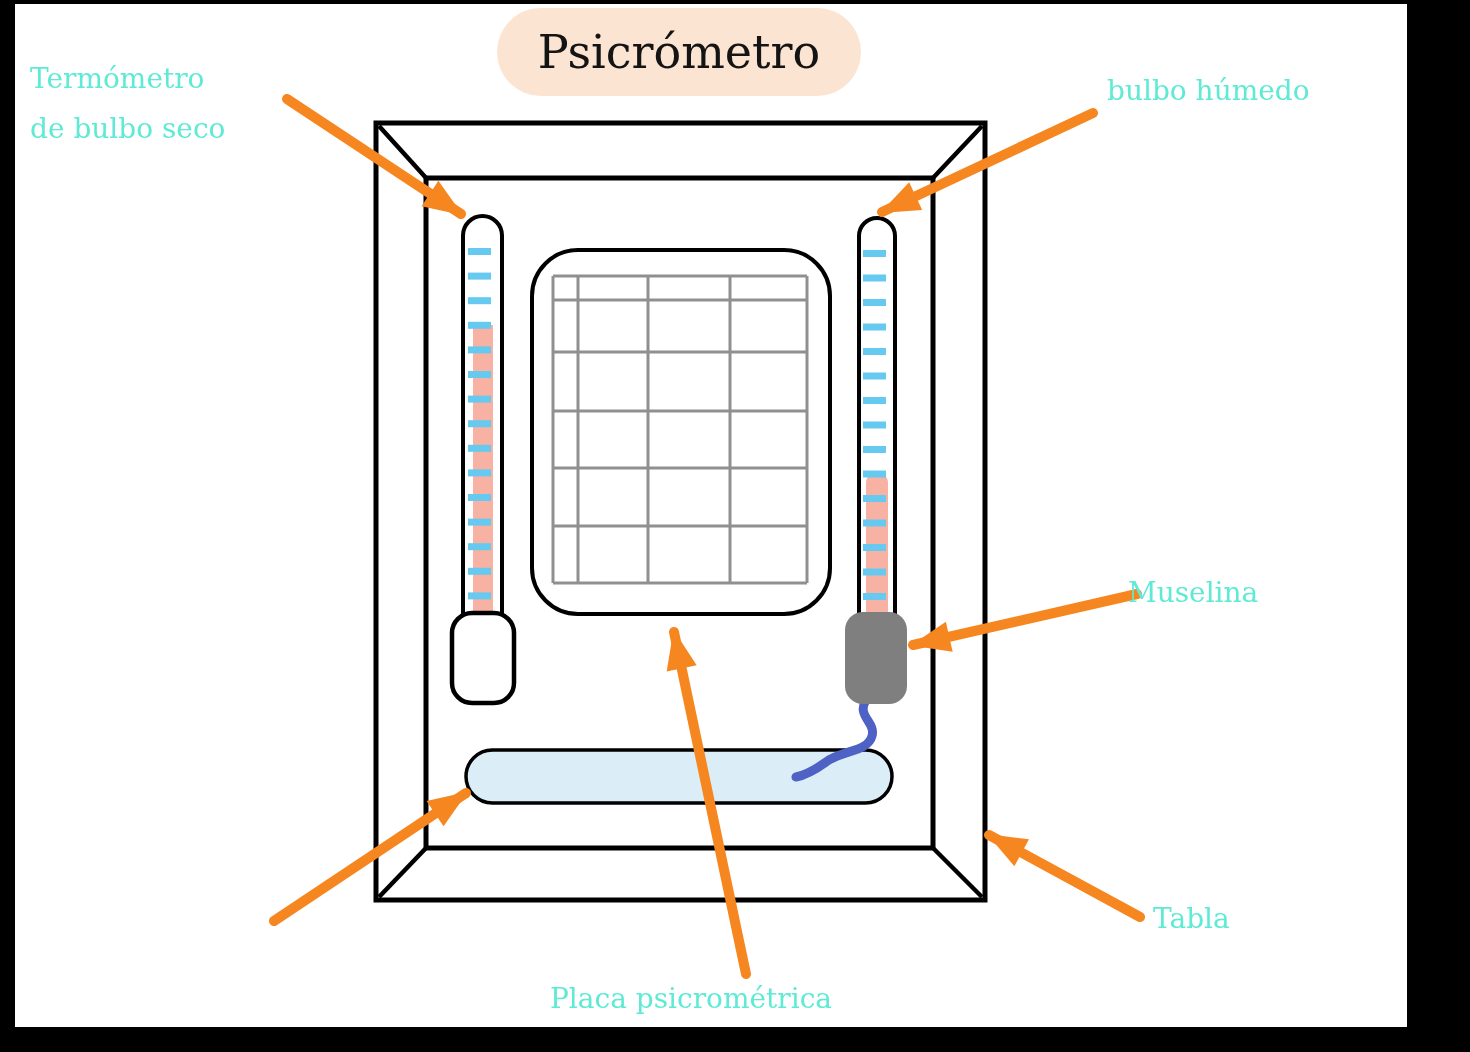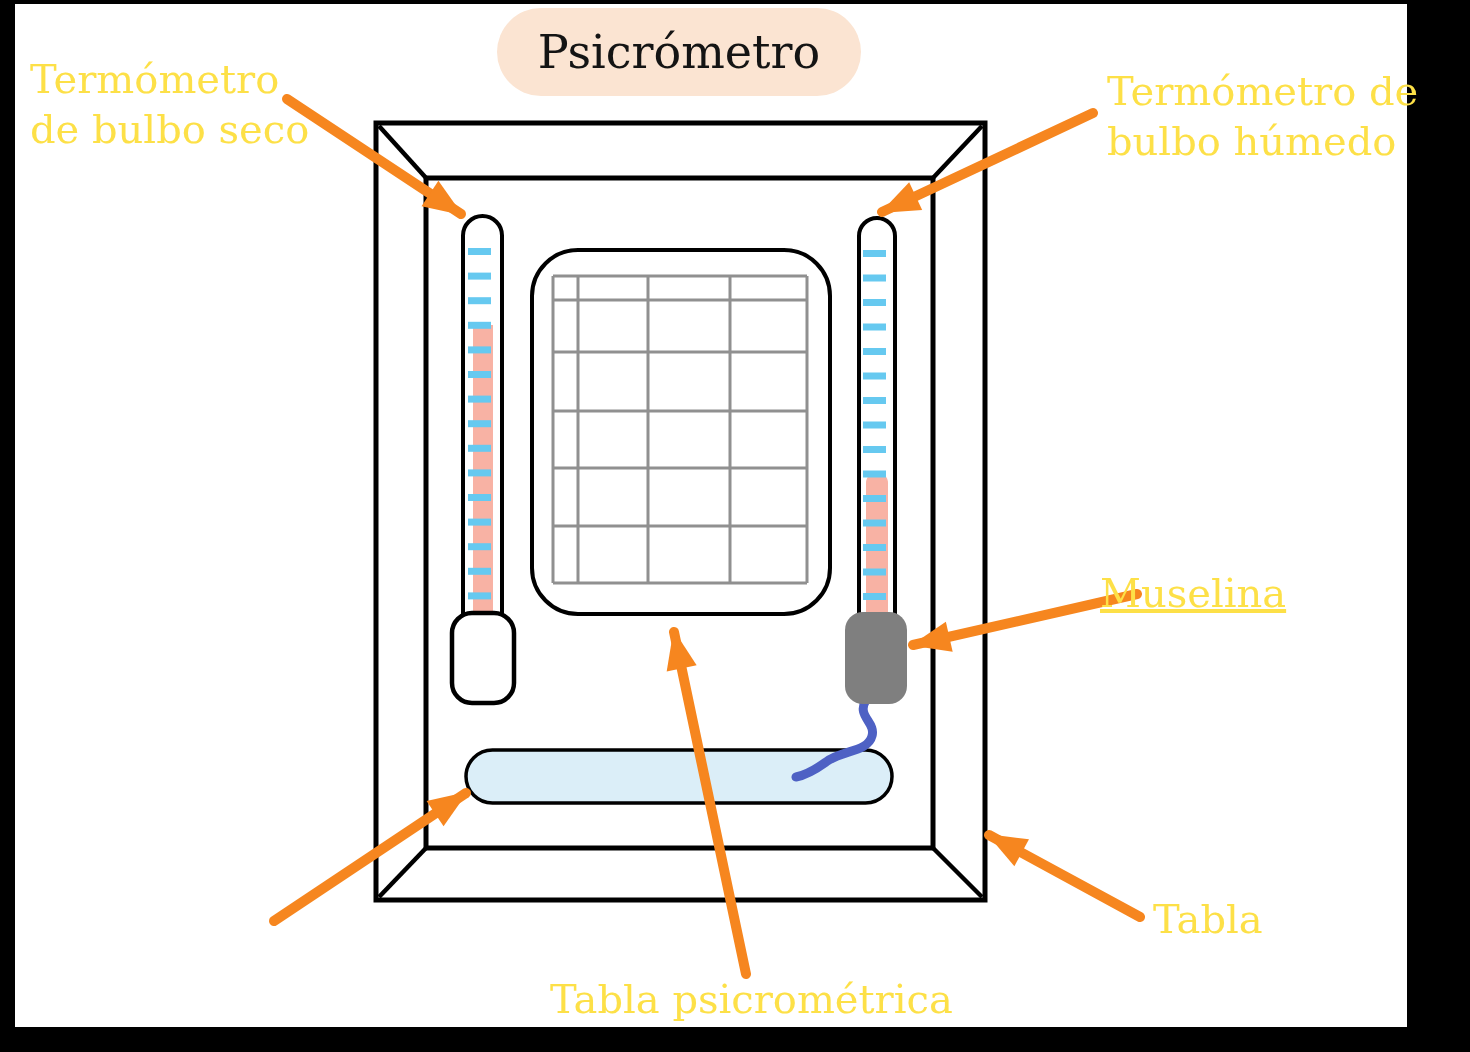--- a/index.html
+++ b/index.html
@@ -3,21 +3,21 @@
 <meta charset="utf-8">
 <style>
   html,body{margin:0;padding:0;background:#000;}
   .page{position:relative;width:1470px;height:1052px;background:#000;overflow:hidden;
         font-family:"DejaVu Serif","Liberation Serif",serif;}
   .canvas{position:absolute;left:15px;top:4px;width:1392px;height:1023px;background:#ffffff;}
   .layer{position:absolute;left:0;top:0;width:1470px;height:1052px;}
   .title-pill{position:absolute;left:497px;top:8px;width:364px;height:88px;border-radius:44px;
         display:flex;align-items:center;justify-content:center;}
   .title-text{font-size:46px;color:#141414;}
-  .lbl{position:absolute;color:#fde047;font-size:40px;line-height:50px;white-space:nowrap;}
+  .lbl{position:absolute;color:#5eead4;font-size:28px;line-height:50px;white-space:nowrap;}
 </style>
 </head>
 <body>
 
 <div class="page">
   <div class="canvas"></div>
 
   <svg class="layer" viewBox="0 0 1470 1052">
     <defs>
       <marker id="arrowhead" viewBox="0 0 10 8" markerWidth="4.4" markerHeight="3.5" refX="9" refY="4" orient="auto" markerUnits="strokeWidth">
@@ -106,25 +106,24 @@
   <div class="title-pill" style="background:#FBE4D2;">
     <span class="title-text">Psicrómetro</span>
   </div>
 
   <div class="lbl" style="left:30px;top:54px;">
     <div>Termómetro</div>
     <div>de bulbo seco</div>
   </div>
 
   <div class="lbl" style="left:1107px;top:66px;">
-    <div>Termómetro de</div>
     <div>bulbo húmedo</div>
   </div>
 
-  <div class="lbl" style="left:1100px;top:568px;text-decoration:underline;">Muselina</div>
+  <div class="lbl" style="left:1128px;top:568px;">Muselina</div>
 
   <div class="lbl" style="left:1153px;top:894px;">Tabla</div>
 
   <div class="lbl" style="left:31px;top:878px;">
   </div>
 
-  <div class="lbl" style="left:550px;top:974px;">Tabla psicrométrica</div>
+  <div class="lbl" style="left:550px;top:974px;">Placa psicrométrica</div>
 </div>
 
 </body></html>

